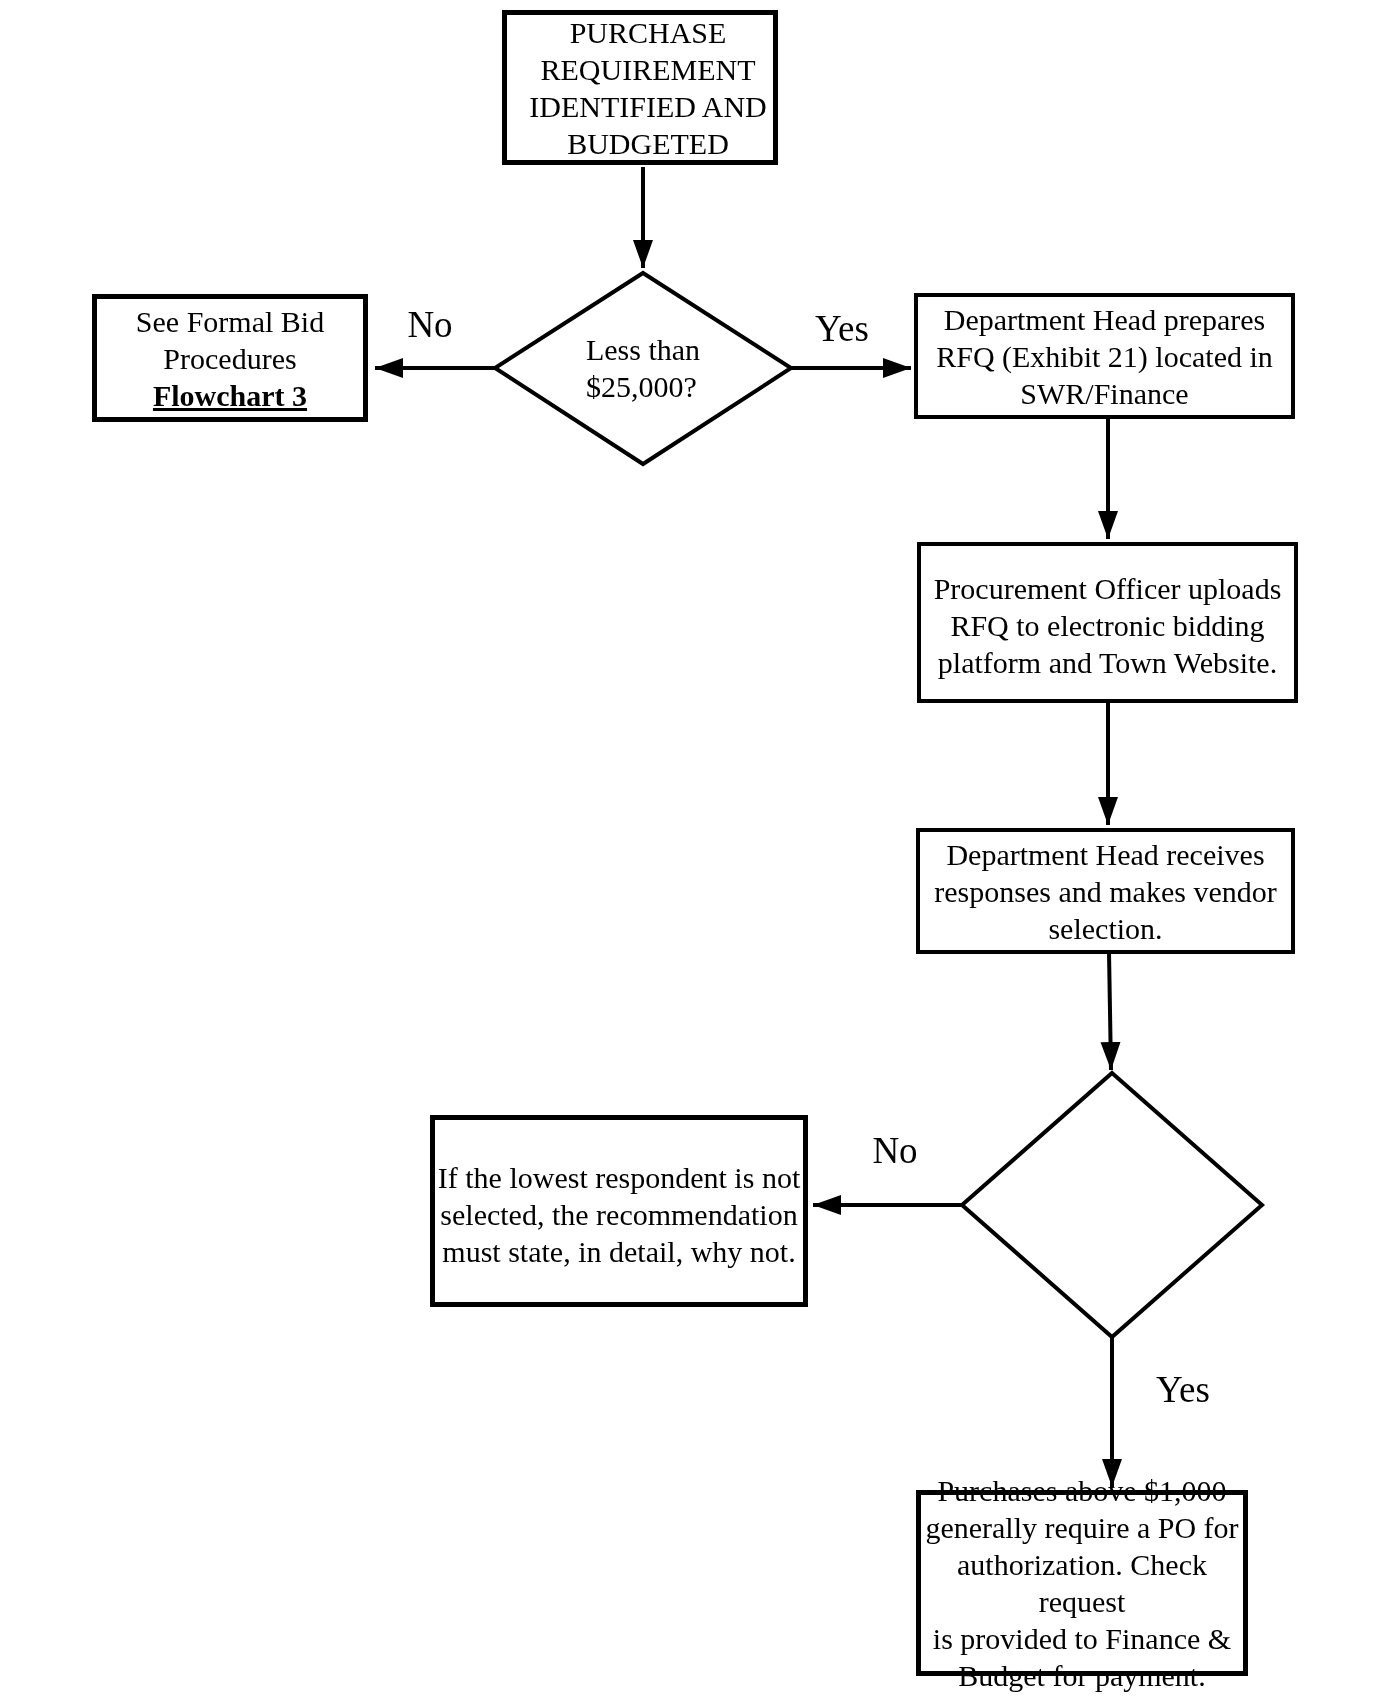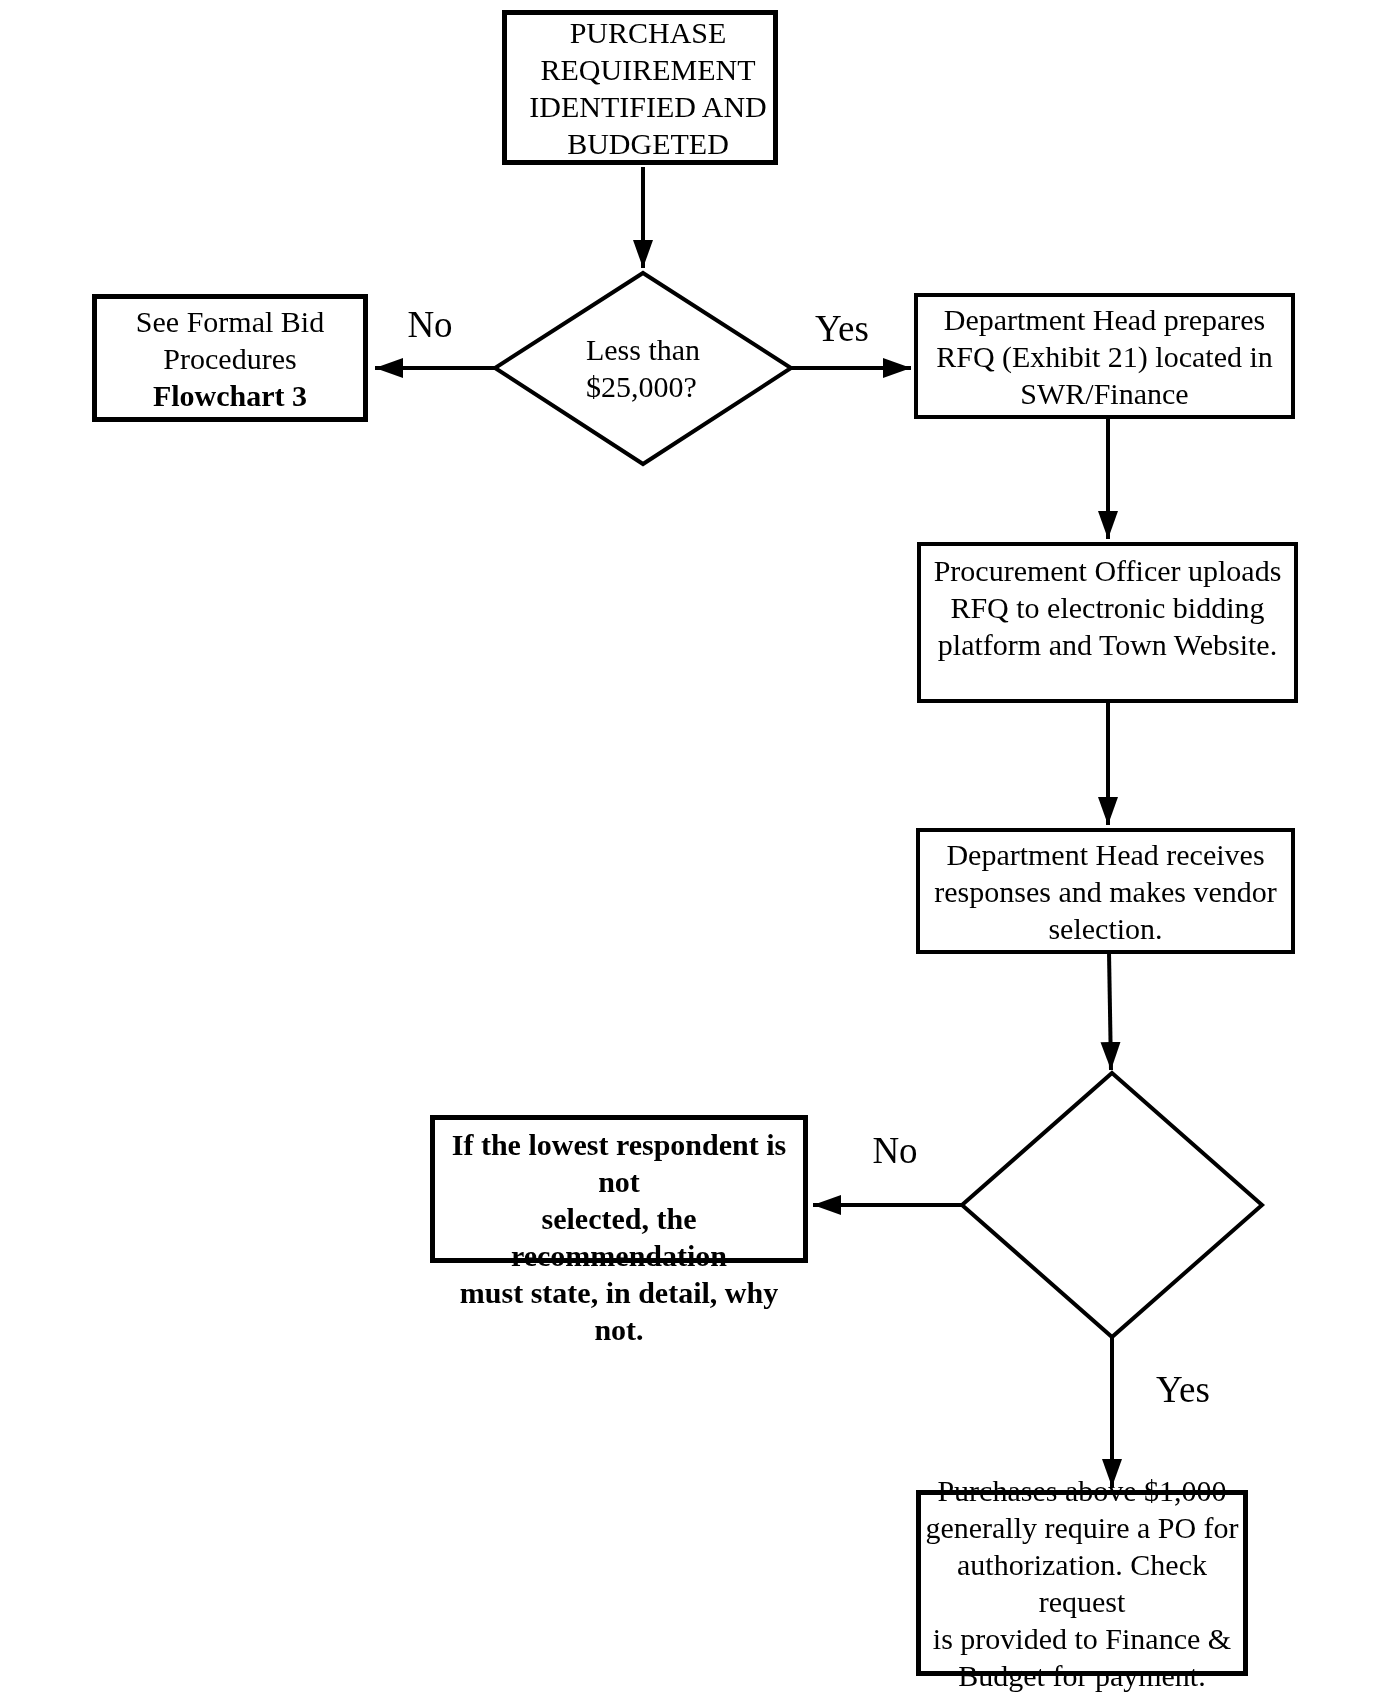--- a/index.html
+++ b/index.html
@@ -21,24 +21,24 @@
     background: var(--bg, #ffffff);
     border: 4px solid var(--line, #000000);
     display: flex;
     align-items: center;
     justify-content: center;
     text-align: center;
     font-size: 30px;
     line-height: 37px;
   }
   .thick { border-width: 5px; }
-  .top-align { align-items: flex-start; padding-top: 6px; }
+  .top-align { align-items: center; padding-top: 6px; }
   .col { flex-direction: column; }
   .txt { white-space: pre-line; }
-  .bold-line { font-weight: bold; display: block; white-space: pre-line; }
+  .bold-line { font-weight: bold; display: block; white-space: pre-line; text-decoration: underline; }
   .dtext {
     position: absolute;
     display: flex;
     align-items: center;
     justify-content: center;
     text-align: left;
     font-size: 30px;
     line-height: 37px;
     white-space: pre-line;
     background: transparent;
@@ -99,21 +99,21 @@
 RFQ to electronic bidding
 platform and Town Website.</span>
   </div>
 
   <div class="node" style="left:916px; top:828px; width:379px; height:126px;">
     <span class="txt">Department Head receives
 responses and makes vendor
 selection.</span>
   </div>
 
-  <div class="node thick top-align" style="left:430px; top:1115px; width:378px; height:148px;font-weight:bold;">
+  <div class="node thick top-align" style="left:430px; top:1115px; width:378px; height:192px;">
     <span class="txt">If the lowest respondent is not
 selected, the recommendation
 must state, in detail, why not.</span>
   </div>
 
   <div class="node thick" style="left:916px; top:1490px; width:332px; height:186px;">
     <span class="txt">Purchases above $1,000
 generally require a PO for
 authorization. Check request
 is provided to Finance &amp;

